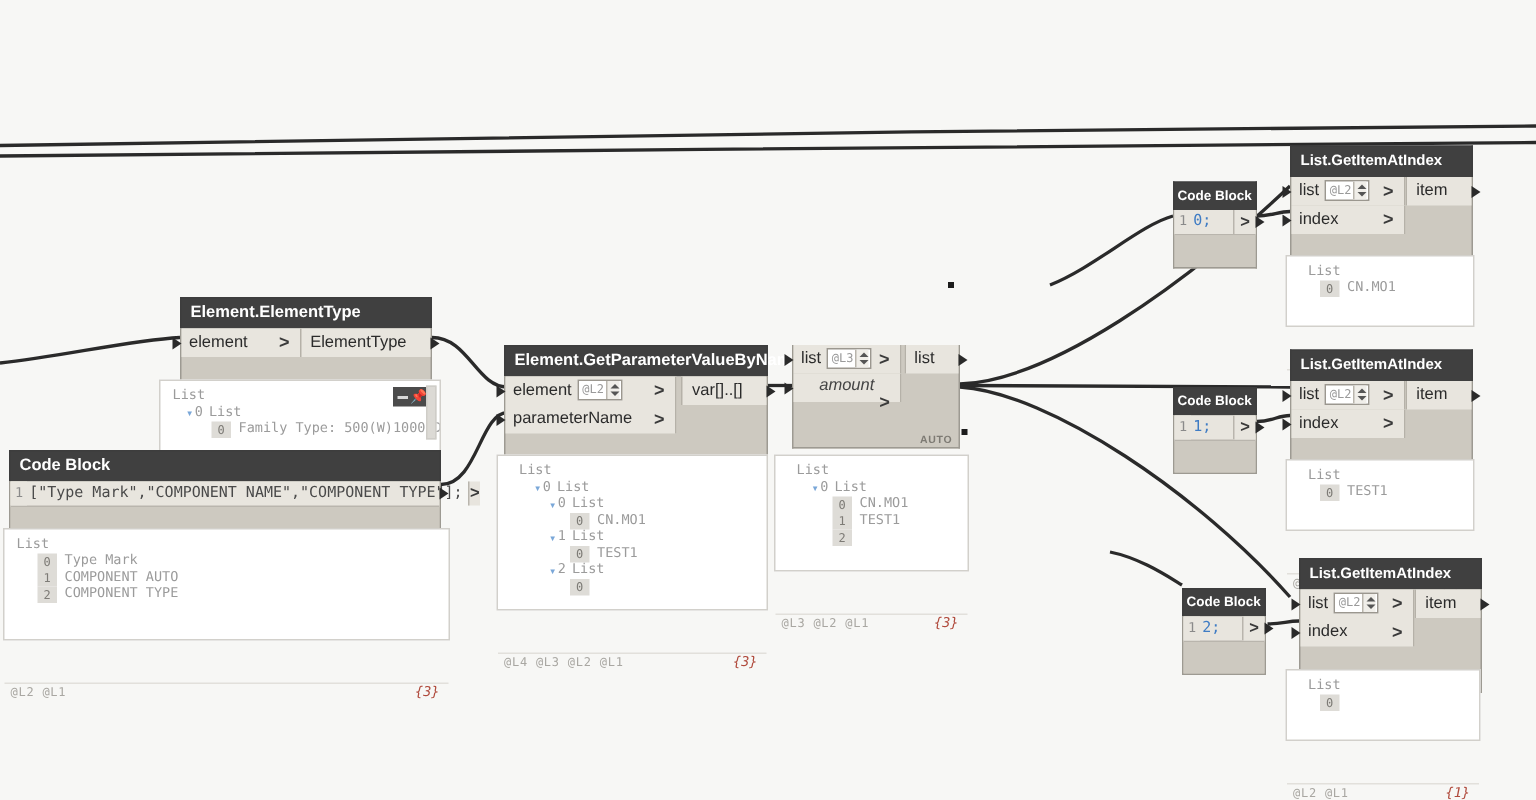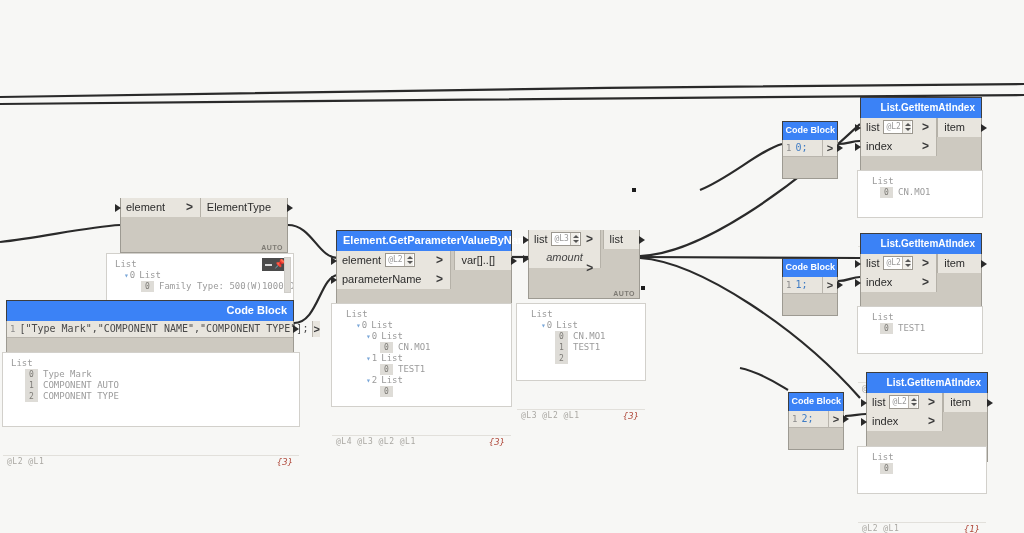--- a/index.html
+++ b/index.html
@@ -9,22 +9,22 @@
     background:#f7f7f5;
     font-family:"Liberation Sans", sans-serif;
     position:relative;
   }
   #canvas{position:absolute;left:0;top:0;width:1024px;height:533px;}
   .wires{position:absolute;left:0;top:0;width:1024px;height:533px;pointer-events:none;}
 
   
   .node{position:absolute;box-sizing:border-box;}
   .node .hdr{
-    background:#3b82f6;color:#ffffff;
-    font-size:11px;font-weight:bold;text-align:right;
+    background:#404040;color:#ffffff;
+    font-size:11px;font-weight:bold;text-align:left;
     padding:4px 6px 5px 6px;line-height:11px;
     border:1px solid #3d3d3d;border-bottom:none;
     white-space:nowrap;
   }
   .node .body{
     background:#cdc9c0;
     border:1px solid #9d9a92;
     border-top:none;
     position:relative;
     padding-bottom:12px;
@@ -169,20 +169,21 @@
 
       <path d="M845,416 C855,416 858,414 866,414"></path>
       <path d="M740,368 C760,372 778,384 788,390"></path>
     </g>
   </svg>
 
   <div class="dot" style="left:632px;top:188px;"></div>
   <div class="dot" style="left:641px;top:286px;"></div>
 
   <div class="node" style="left:120px;top:198px;width:168px;">
+    <div class="hdr">Element.ElementType</div>
     <div class="body" style="height:42px;">
       <div class="portrow">
         <span class="nub in" style="top:6px;"></span>
         <span class="portname left" style="width:80px;">
           <span>element</span>
           <span class="chev">&gt;</span>
         </span>
       </div>
       <div class="outrow" style="right:0;top:0;">
         <span class="outname">ElementType</span>

